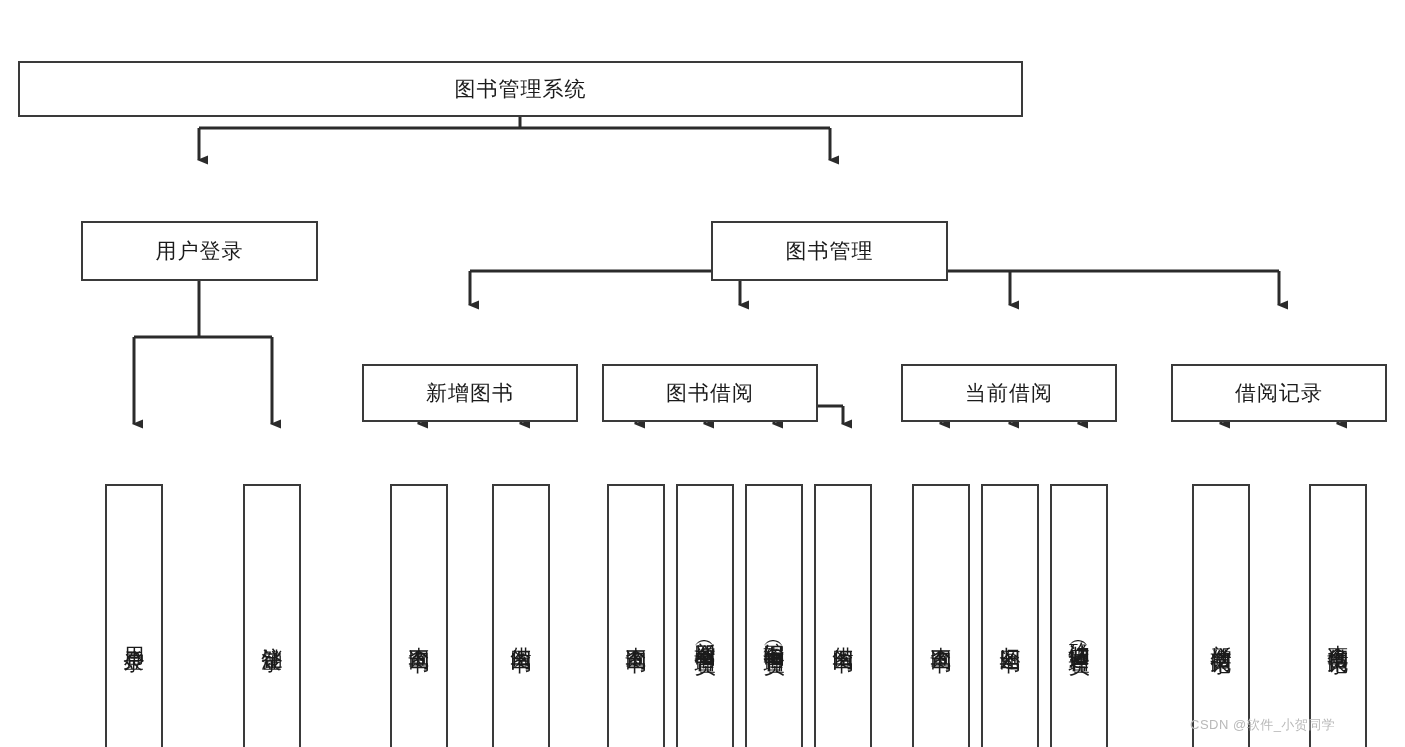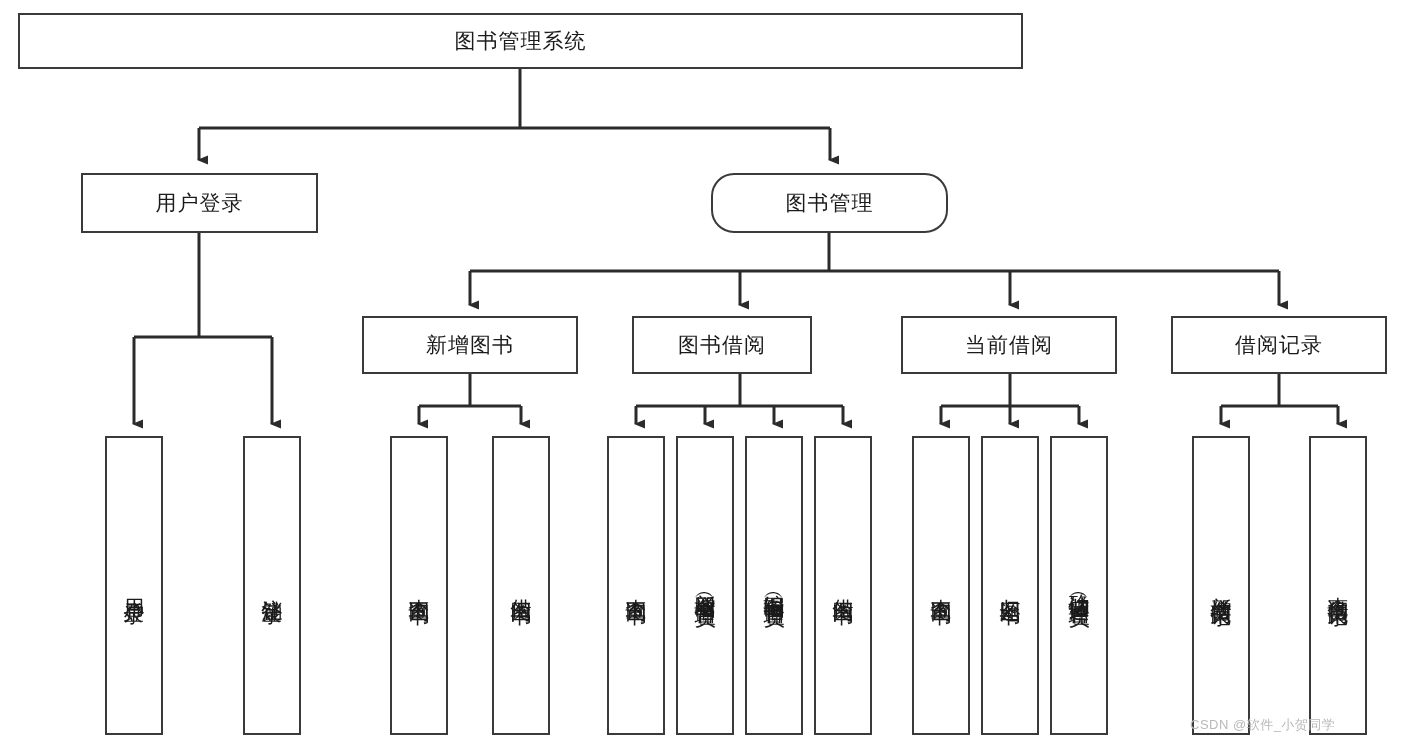--- a/index.html
+++ b/index.html
@@ -28,20 +28,21 @@
   .node {
     position: absolute;
     box-sizing: border-box;
     background: #ffffff;
     border: 2px solid #3a3a3a;
     display: flex;
     align-items: center;
     justify-content: center;
     color: #1b1b1b;
     text-align: center;
+    margin-top: 48px;
   }
   .node.horiz {
     font-size: 21px;
     letter-spacing: 1px;
   }
   .node.vert {
     font-size: 21px;
     letter-spacing: 1px;
   }
   .node.vert .vtext {
@@ -117,28 +118,28 @@
     </g>
   </svg>
 
   <div class="node horiz" style="left:18px; top:13px; width:1005px; height:56px;">
     <span>图书管理系统</span>
   </div>
 
   <div class="node horiz" style="left:81px; top:173px; width:237px; height:60px;">
     <span>用户登录</span>
   </div>
-  <div class="node horiz" style="left:711px; top:173px; width:237px; height:60px;border-radius:23px;">
+  <div class="node horiz" style="left:711px; top:173px; width:237px; height:60px;">
     <span>图书管理</span>
   </div>
 
   <div class="node horiz" style="left:362px; top:316px; width:216px; height:58px;">
     <span>新增图书</span>
   </div>
-  <div class="node horiz" style="left:632px; top:316px; width:180px; height:58px;">
+  <div class="node horiz" style="left:602px; top:316px; width:216px; height:58px;">
     <span>图书借阅</span>
   </div>
   <div class="node horiz" style="left:1171px; top:316px; width:216px; height:58px;">
     <span>借阅记录</span>
   </div>
   <div class="node horiz" style="left:901px; top:316px; width:216px; height:58px;">
     <span>当前借阅</span>
   </div>
 
   <div class="node vert" style="left:105px; top:436px; width:58px; height:299px;">

